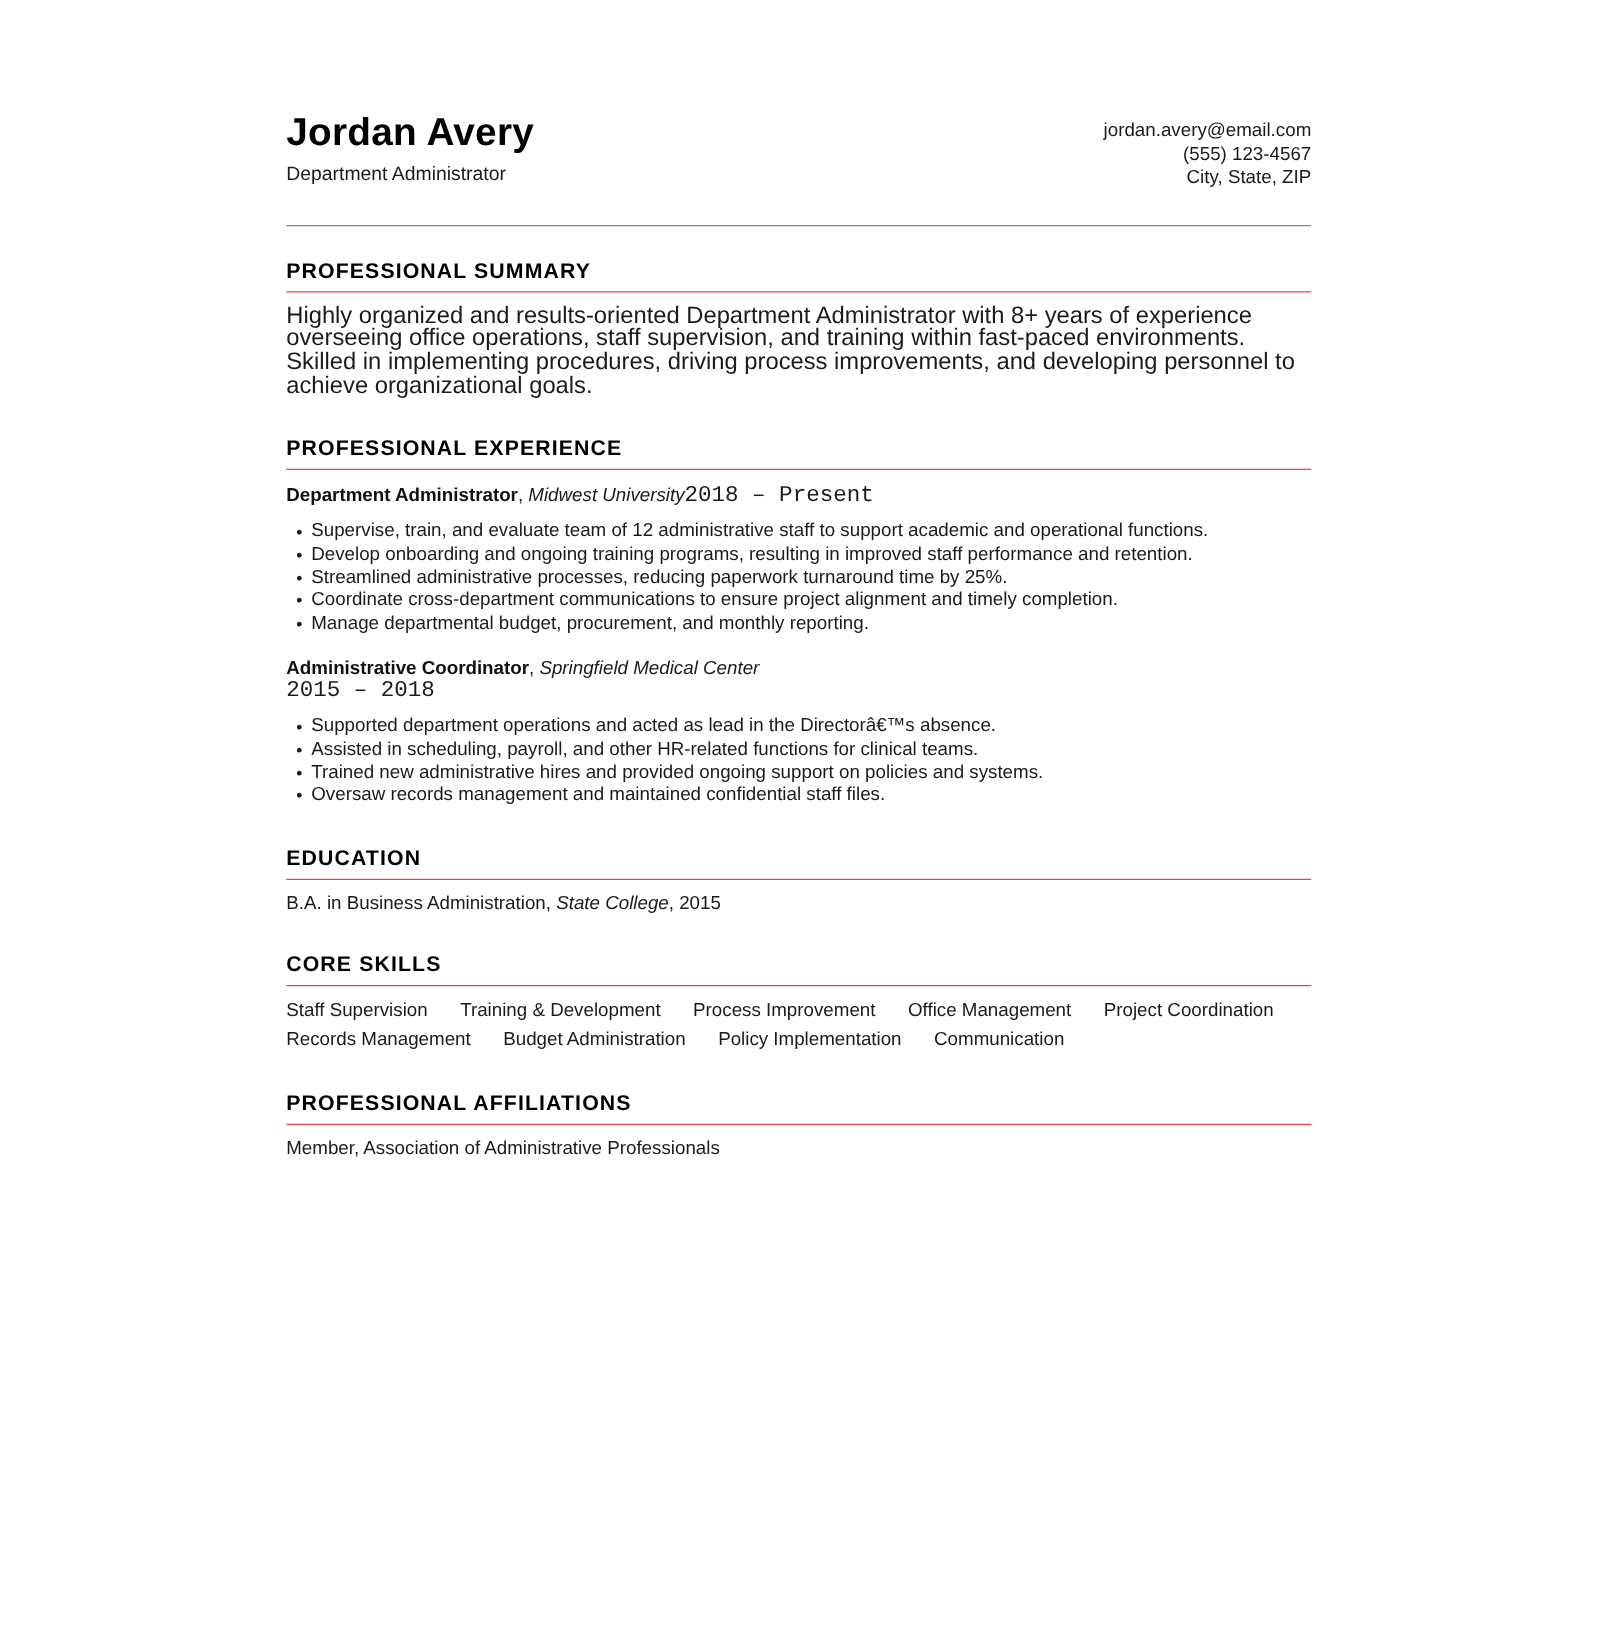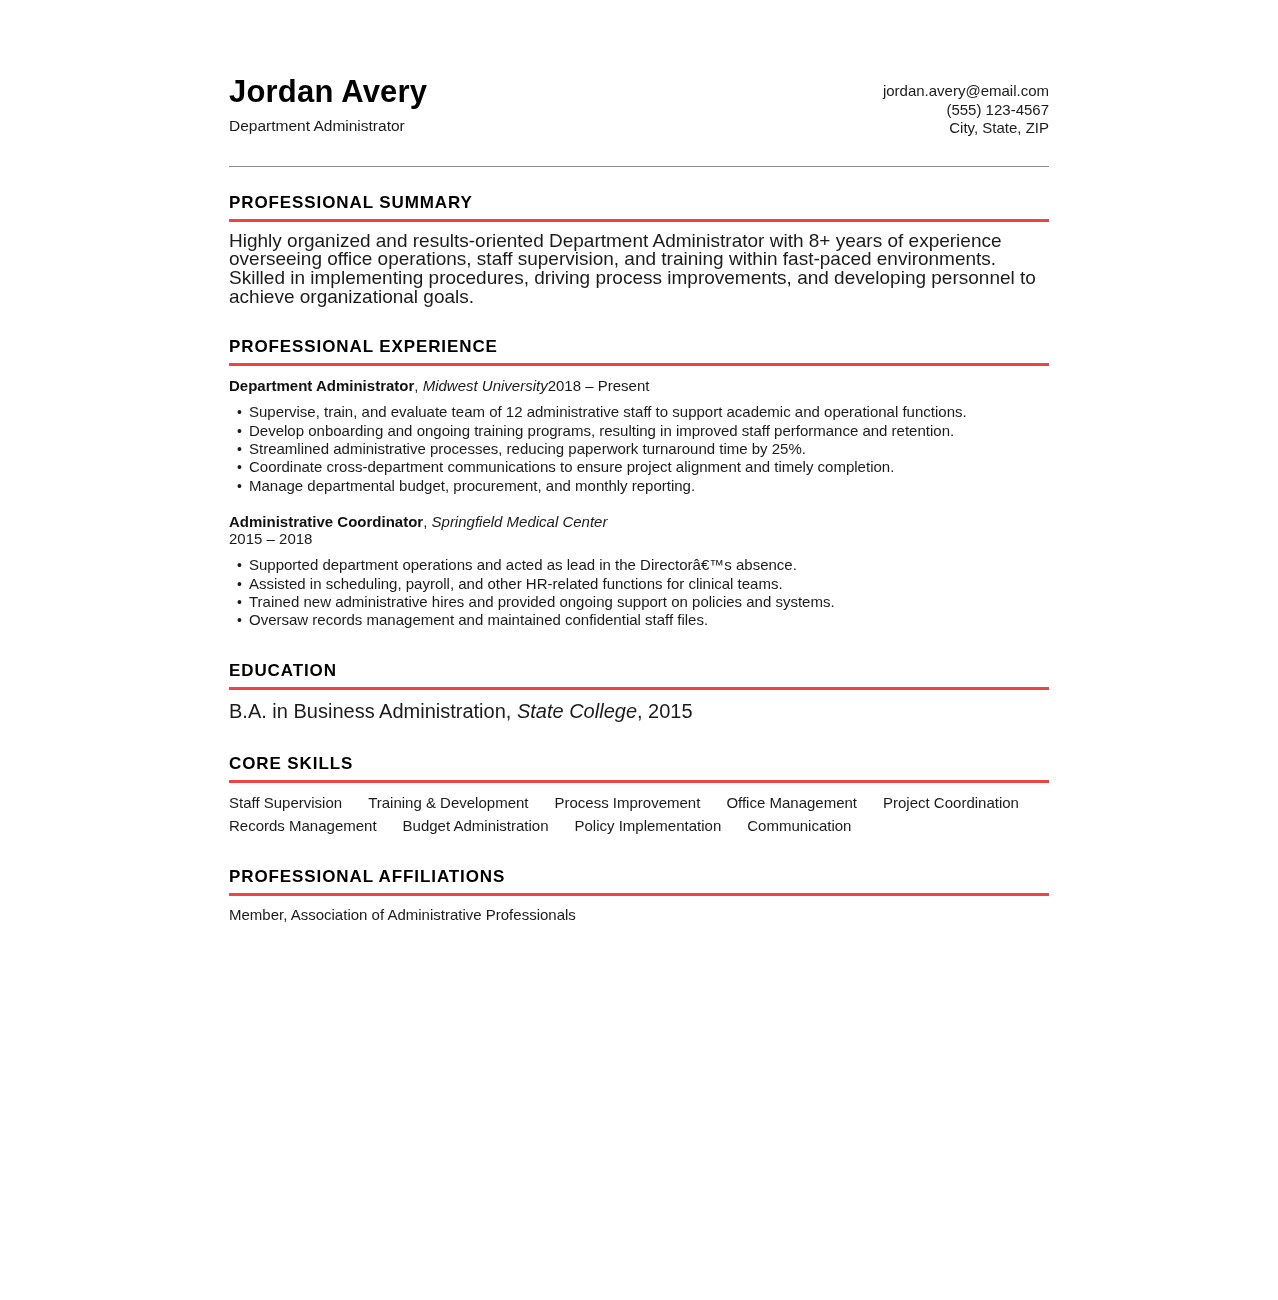--- a/index.html
+++ b/index.html
@@ -7,21 +7,21 @@
   body {
     width: 1278px;
     height: 1300px;
     font-family: "Liberation Sans", "DejaVu Sans", sans-serif;
     color: #1b1b1b;
     position: relative;
     overflow: hidden;
   }
   .page {
     width: 820px;
-    margin: 2px auto;
+    margin: 16px auto;
     padding-top: 72px;
   }
 
   
   .resume-header {
     display: flex;
     justify-content: space-between;
     align-items: flex-start;
   }
   .name {
@@ -49,21 +49,21 @@
     margin-top: 28px;
   }
 
   
   .section-heading {
     font-size: 17px;
     font-weight: bold;
     color: #000000;
     letter-spacing: 0.9px;
     padding-bottom: 6px;
-    border-bottom: 3px solid #ef4444;
+    border-bottom: 1px solid #ef4444;
   }
   .mt-first { margin-top: 26px; }
   .mt-section { margin-top: 31px; }
 
   .body-text {
     font-size: 19px;
     line-height: 18.6px;
     margin-top: 10px;
   }
 
@@ -72,42 +72,42 @@
     display: flex;
     justify-content: flex-start;
     align-items: baseline;
     margin-top: 11px;
     font-size: 15px;
   }
   .job-header.second { margin-top: 18px; flex-direction: column; }
   .job-title { font-weight: bold; color: #111111; }
   .job-sep { font-weight: normal; }
   .job-company { font-style: italic; }
-  .job-dates { font-size: 15px; white-space: nowrap; }
+  .job-dates { font-size: 18px; white-space: nowrap; font-family: Liberation Mono, monospace; }
 
   ul.bullets {
     list-style: none;
     margin-top: 9px;
   }
   ul.bullets li {
     position: relative;
     padding-left: 20px;
     font-size: 15px;
     line-height: 18.4px;
   }
   ul.bullets li::before {
     content: "\2022";
     position: absolute;
     left: 8px;
     top: 0;
     font-size: 14px;
   }
 
   
-  .edu-line { font-size: 20px; margin-top: 10px; }
+  .edu-line { font-size: 15px; margin-top: 10px; }
   .edu-school { font-style: italic; }
 
   
   .skills-list {
     display: flex;
     flex-wrap: wrap;
     column-gap: 26px;
     row-gap: 5px;
     margin-top: 11px;
     font-size: 15px;

